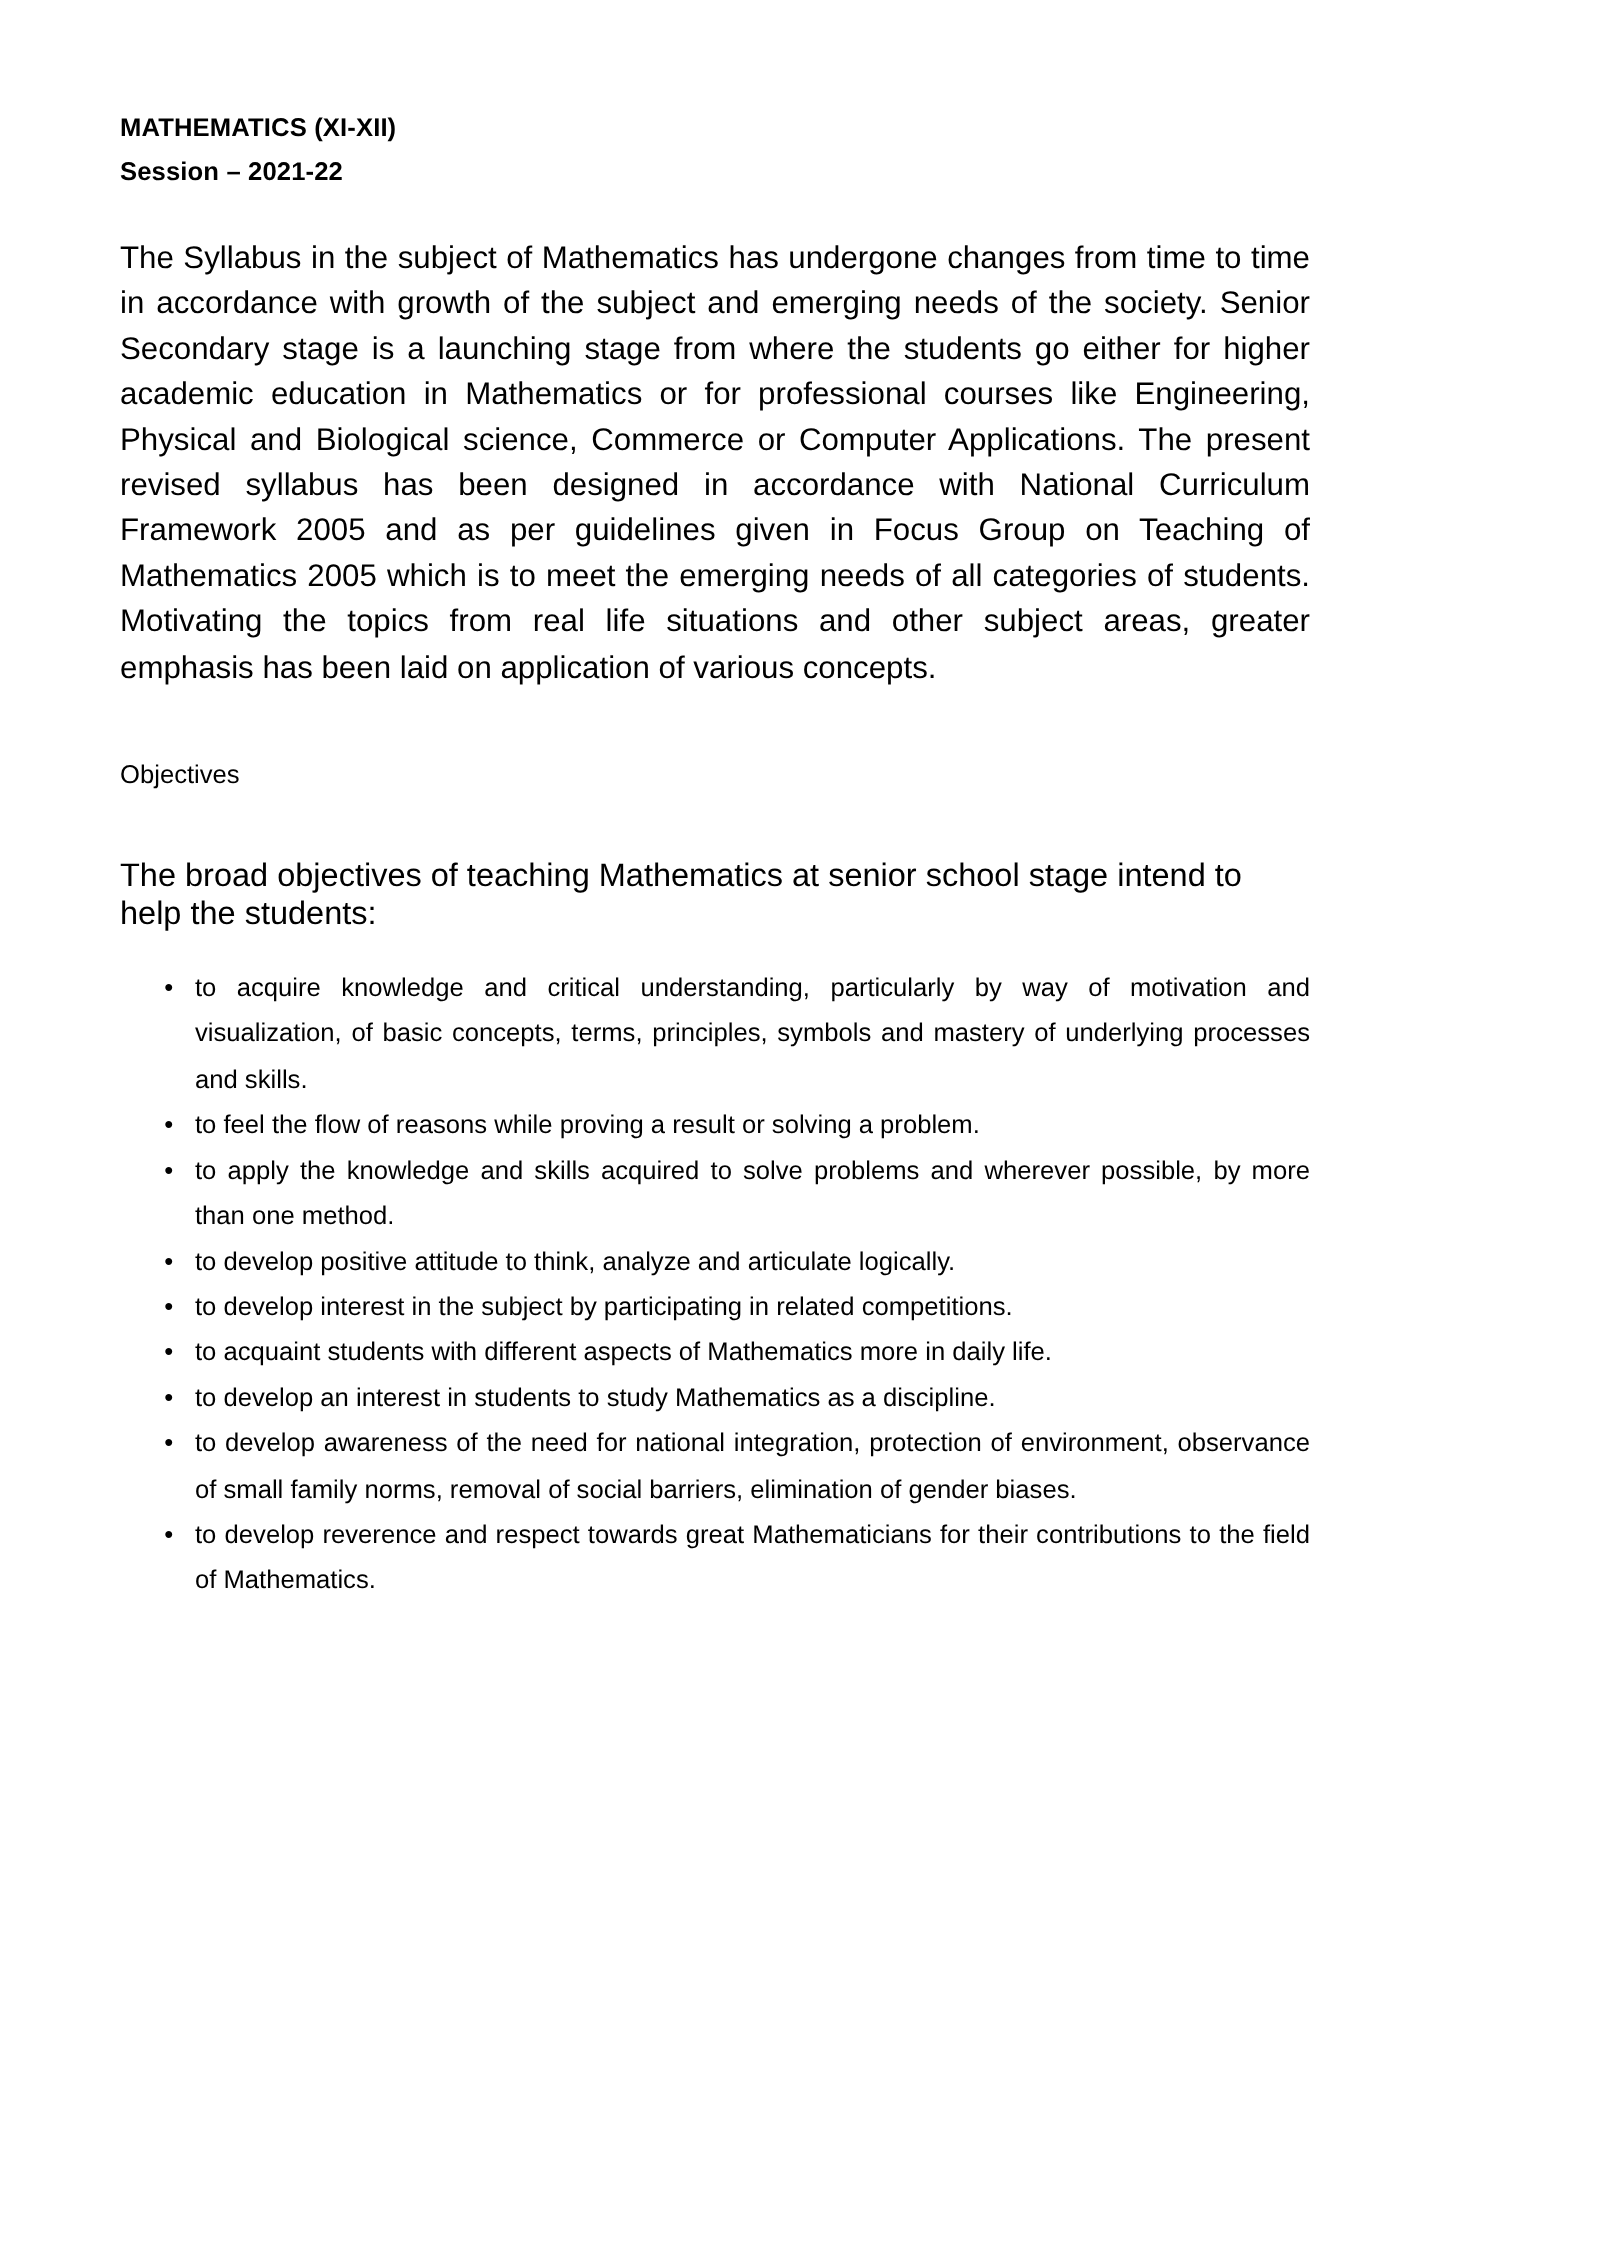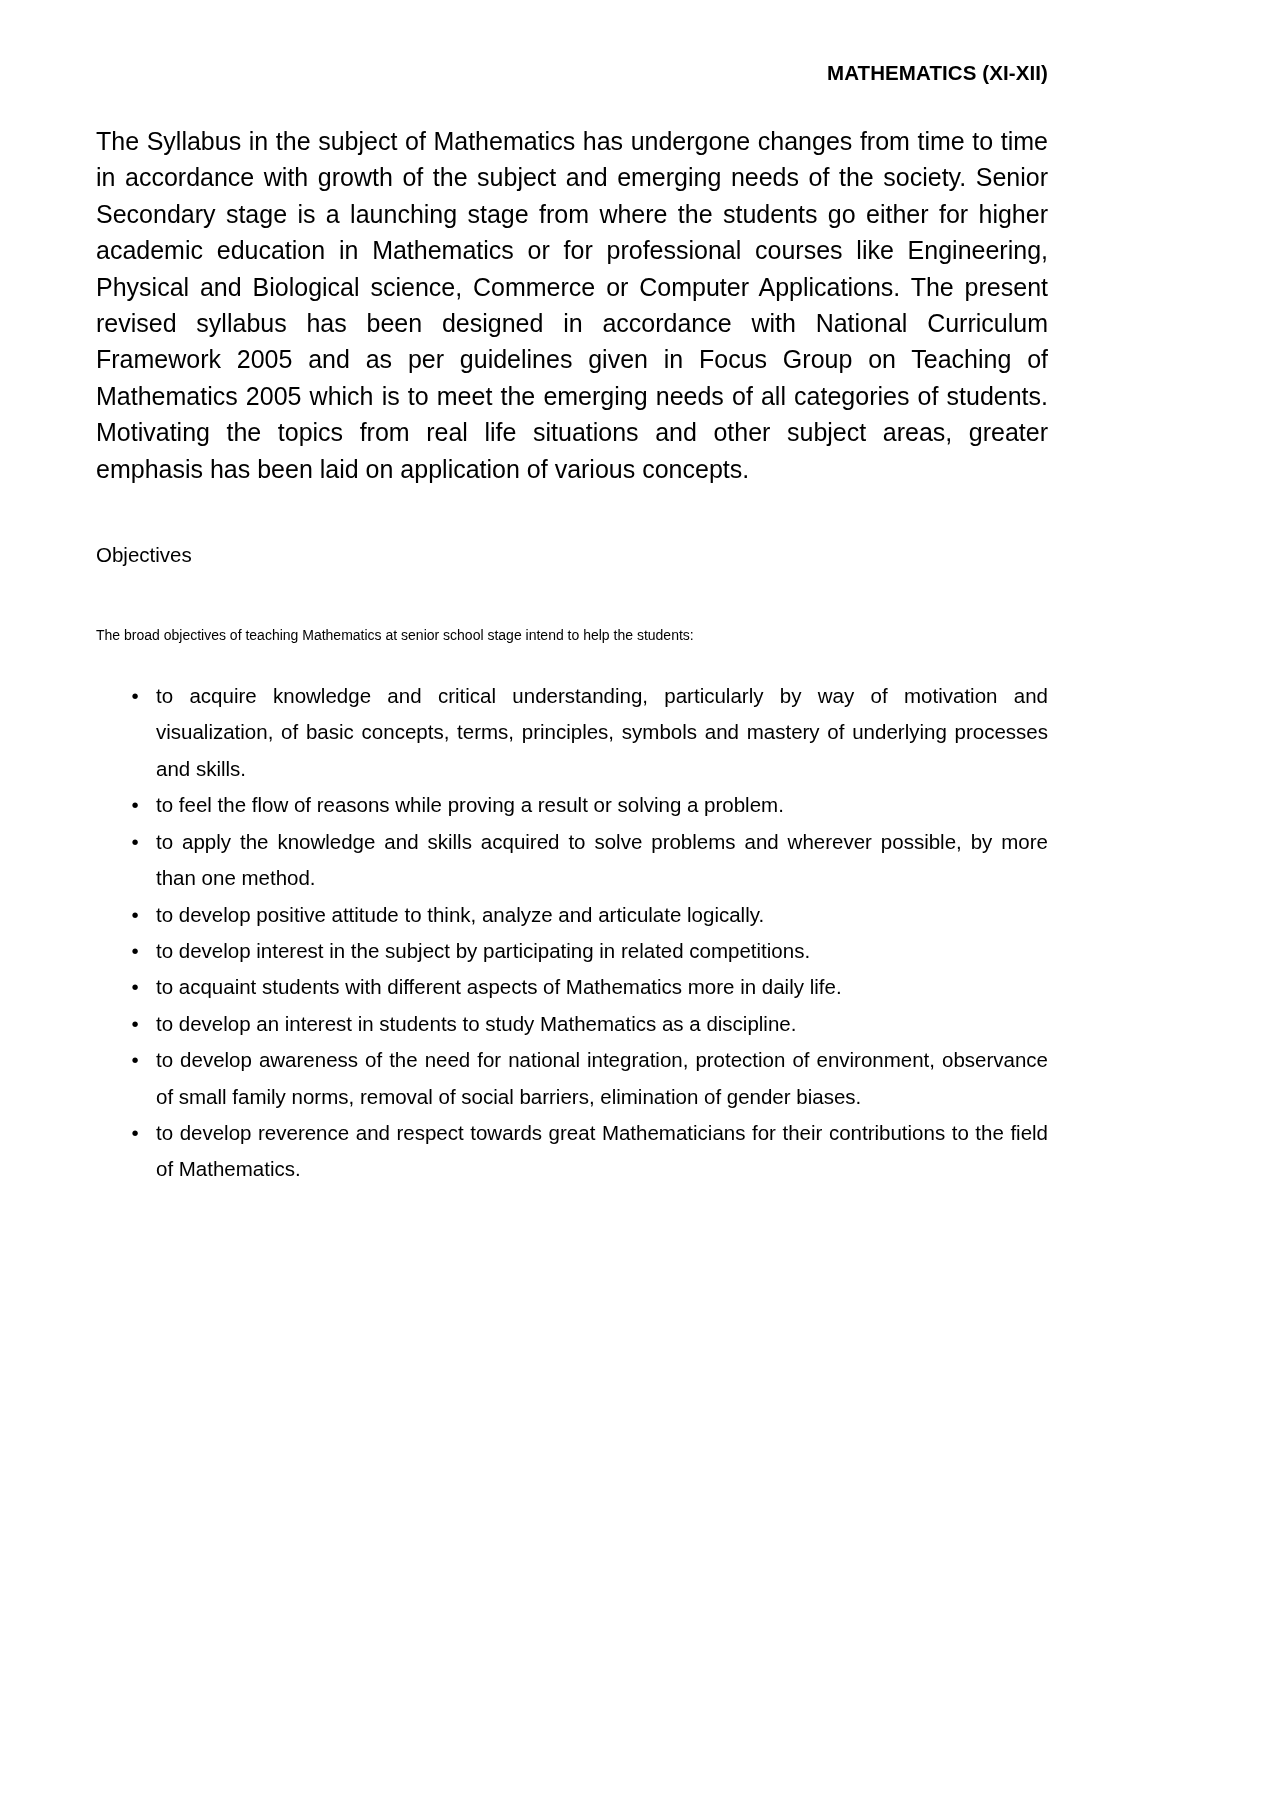--- a/index.html
+++ b/index.html
@@ -26,22 +26,22 @@
   }
   .content {
     position: absolute;
     left: 96px;
     top: 0;
     width: 952px;
   }
 
   
   .doc-header {
-    text-align: right;
-    margin-top: 58px;
+    text-align: left;
+    margin-top: 88px;
   }
   .doc-header .hline {
     font-weight: bold;
     font-size: 20.5px;
     line-height: 29px;
     letter-spacing: 0.1px;
     white-space: pre;
   }
   .doc-header .hline.session {
     margin-top: 6px;
@@ -60,21 +60,21 @@
   }
 
   .section-heading {
     font-weight: normal;
     font-size: 20.5px;
     line-height: 30px;
     margin-top: 53px;
   }
 
   .lead-line {
-    font-size: 14px;
+    font-size: 26px;
     line-height: 30px;
     margin-top: 50px;
     text-align: left;
   }
 
   
   ul.objectives {
     list-style: none;
     margin: 28px 0 0 0;
     padding: 0;
@@ -103,20 +103,21 @@
   }
 </style>
 </head>
 <body>
 
 <div class="page">
   <div class="content">
 
     <div class="doc-header">
       <div class="hline">MATHEMATICS (XI-XII)</div>
+      <div class="hline session">Session – 2021-22</div>
     </div>
 
     <p class="para intro-para">The Syllabus in the subject of Mathematics has undergone changes from time to time in accordance with growth of the subject and emerging needs of the society. Senior Secondary stage is a launching stage from where the students go either for higher academic education in Mathematics or for professional courses like Engineering, Physical and Biological science, Commerce or Computer Applications. The present revised syllabus has been designed in accordance with National Curriculum Framework 2005 and as per guidelines given in Focus Group on Teaching of Mathematics 2005 which is to meet the emerging needs of all categories of students. Motivating the topics from real life situations and other subject areas, greater emphasis has been laid on application of various concepts.</p>
 
     <div class="section-heading">Objectives</div>
 
     <p class="lead-line">The broad objectives of teaching Mathematics at senior school stage intend to help the students:</p>
 
     <ul class="objectives">
       <li>

